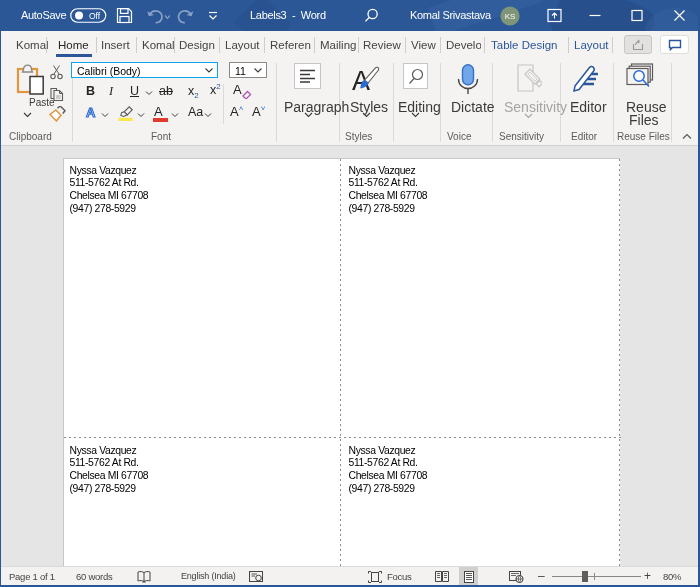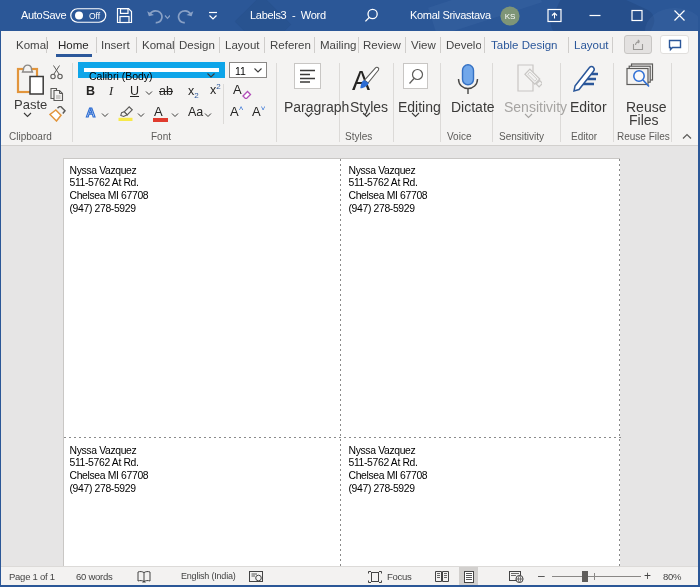--- a/index.html
+++ b/index.html
@@ -168,21 +168,21 @@
   <div class="rsep" style="left:491px;"></div>
   <div class="rsep" style="left:559px;"></div>
   <div class="rsep" style="left:612px;"></div>
   <div class="rsep" style="left:670px;"></div>
 
   <svg class="abs" style="left:14px; top:4px;" width="30" height="32" viewBox="0 0 30 32">
     <rect x="3" y="5" width="19" height="23" fill="none" stroke="#e2953c" stroke-width="2.2"></rect>
     <path d="M8.5 5.5 C8.5 2.5 10.5 1.2 12.5 1.2 C14.5 1.2 16.5 2.5 16.5 5.5 L17.5 8 H7.5 Z" fill="#f4f3f2" stroke="#8a8886" stroke-width="1.3"></path>
     <rect x="15" y="12.5" width="13.2" height="17.5" fill="#fff" stroke="#3b3a39" stroke-width="1.5"></rect>
   </svg>
-  <div class="rtext" style="left:13px; top:37px; font-size:13px;">Paste</div>
+  <div class="rtext" style="left:28px; top:37px; font-size:10px;">Paste</div>
   <svg class="abs" style="left:22px; top:52px;" width="9" height="6" viewBox="0 0 9 6">
       <path d="M1 1 L4.5 4.5 L8 1" fill="none" stroke="#3b3a39" stroke-width="1.1"></path>
     </svg>
 
   <svg class="abs" style="left:49px; top:5px;" width="13" height="15" viewBox="0 0 13 15">
     <path d="M3.5 0.5 L9 9 M9.5 0.5 L4 9" stroke="#5c5b59" stroke-width="1"></path>
     <circle cx="3" cy="11.5" r="2.2" fill="none" stroke="#5c5b59" stroke-width="1.1"></circle>
     <circle cx="10" cy="11.5" r="2.2" fill="none" stroke="#5c5b59" stroke-width="1.1"></circle>
   </svg>
 
@@ -196,21 +196,21 @@
   <svg class="abs" style="left:48px; top:46px;" width="17" height="16" viewBox="0 0 17 16">
     <path d="M8.5 2.2 L11.2 0 L16 4.8 L13.8 7.5" fill="none" stroke="#5c5b59" stroke-width="1.5"></path>
     <path d="M6.3 4.5 L11.5 9.7" stroke="#5c5b59" stroke-width="1.1"></path>
     <path d="M6.8 4 L1 8.5 L7.5 15 L12 9.2 Z" fill="#fff" stroke="#e2953c" stroke-width="1.5"></path>
   </svg>
   <div class="rlabel" style="left:8px;">Clipboard</div>
   <svg class="abs" style="left:60px; top:132px;" width="9" height="9" viewBox="0 0 9 9">
     <path d="M1 3 V1 H3 M6 1 H8 V3 M1 5 V8 H8 V5 M3.5 3.5 L6.5 6.5 M6.5 6.5 V4 M6.5 6.5 H4" fill="none" stroke="#5c5b59" stroke-width="0.9"></path>
   </svg>
 
-  <div class="abs" style="left:77px; top:2px; width:147px; height:16px; background:#fff; border:6px solid #0ea5e9;">
+  <div class="abs" style="left:70px; top:2px; width:147px; height:16px; background:#fff; border:1px solid #0ea5e9;">
     <div style="position:absolute; left:5px; top:2px; font-size:10.5px; color:#000;">Calibri (Body)</div>
     <svg width="8" height="6" viewBox="0 0 8 6" style="position:absolute; right:4px; top:5px;">
         <path d="M0.5 0.5 L4 4 L7.5 0.5" fill="none" stroke="#3b3a39" stroke-width="1.1"></path>
       </svg>
   </div>
   <div class="abs" style="left:228px; top:2px; width:38px; height:16px; background:#fff; border:1px solid #8a8886;">
     <div style="position:absolute; left:5px; top:2px; font-size:10.5px; color:#000;">11</div>
     <svg width="8" height="6" viewBox="0 0 8 6" style="position:absolute; right:4px; top:5px;">
         <path d="M0.5 0.5 L4 4 L7.5 0.5" fill="none" stroke="#3b3a39" stroke-width="1.1"></path>
       </svg>

